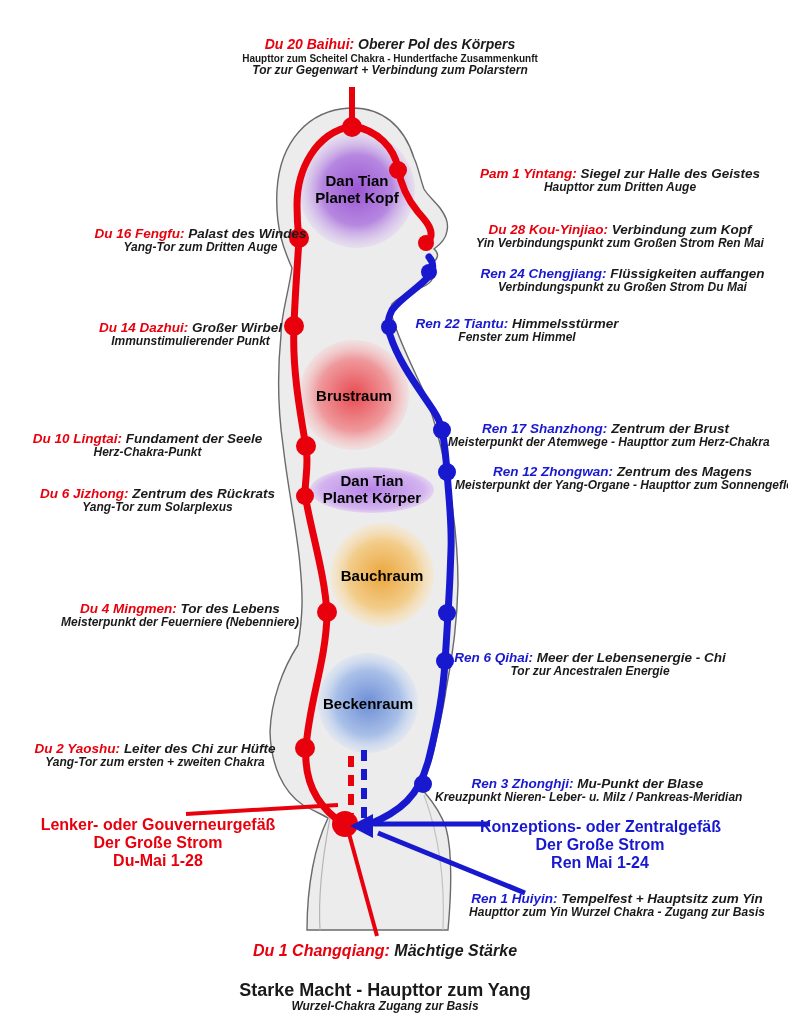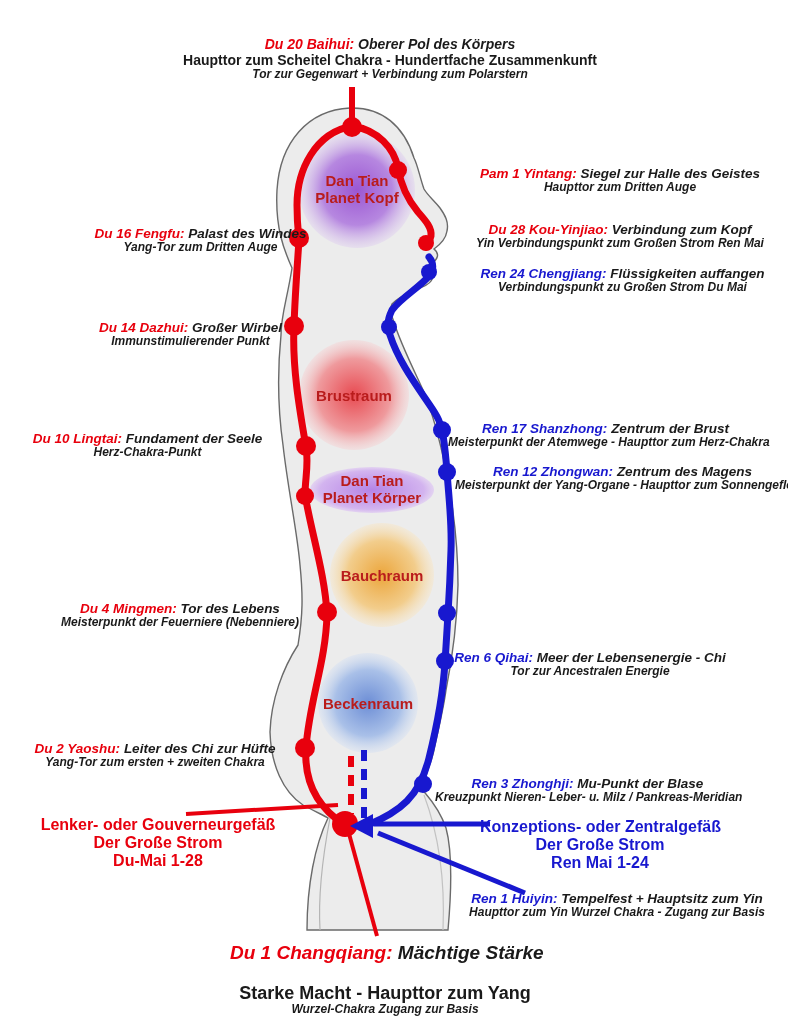--- a/index.html
+++ b/index.html
@@ -11,27 +11,27 @@
   }
   html,body{margin:0;padding:0;background:#fff;}
   #stage{
     position:relative;width:788px;height:1024px;background:#fff;overflow:hidden;
     font-family:"Liberation Sans","DejaVu Sans",sans-serif;color:var(--ink);
   }
   #art{position:absolute;left:0;top:0;}
   .lbl{position:absolute;text-align:center;line-height:1.12;white-space:nowrap;}
   .l1{font-size:13.5px;font-weight:bold;font-style:italic;}
   .l2{font-size:12px;font-weight:bold;font-style:italic;}
-  .l2plain{font-size:14px;font-weight:bold;font-style:normal;}
+  .l2plain{font-size:10px;font-weight:bold;font-style:normal;}
   .nm-red{color:var(--du-red);}
   .nm-blue{color:var(--ren-blue);text-align:center;}
   .vessel{position:absolute;text-align:center;font-weight:bold;font-size:16px;line-height:1.14;white-space:nowrap;}
   .vessel.red{color:var(--du-red);}
   .vessel.blue{color:var(--ren-blue);}
-  .region{position:absolute;text-align:center;font-weight:bold;font-size:15px;line-height:1.15;color:#b91c1c;white-space:nowrap;}
+  .region{position:absolute;text-align:center;font-weight:bold;font-size:15px;line-height:1.15;color:#000000;white-space:nowrap;}
 </style>
 </head>
 <body>
 
 <div id="stage">
 
   <svg id="art" width="788" height="1024" viewBox="0 0 788 1024">
     <defs>
       <radialGradient id="gKopf" cx="50%" cy="50%" r="55%">
         <stop offset="0%" stop-color="#9b57d3"></stop>
@@ -188,20 +188,24 @@
     <div class="l2">Haupttor zum Dritten Auge</div>
   </div>
   <div class="lbl" style="left:455px;top:222px;width:330px;">
     <div class="l1"><span class="nm-red">Du 28 Kou-Yinjiao:</span> <span>Verbindung zum Kopf</span></div>
     <div class="l2">Yin Verbindungspunkt zum Großen Strom Ren Mai</div>
   </div>
   <div class="lbl" style="left:455px;top:266px;width:335px;">
     <div class="l1"><span class="nm-blue">Ren 24 Chengjiang:</span> <span>Flüssigkeiten auffangen</span></div>
     <div class="l2">Verbindungspunkt zu Großen Strom Du Mai</div>
   </div>
+  <div class="lbl" style="left:402px;top:316px;width:230px;">
+    <div class="l1"><span class="nm-blue">Ren 22 Tiantu:</span> <span>Himmelsstürmer</span></div>
+    <div class="l2">Fenster zum Himmel</div>
+  </div>
   <div class="lbl" style="left:448px;top:421px;width:315px;">
     <div class="l1"><span class="nm-blue">Ren 17 Shanzhong:</span> <span>Zentrum der Brust</span></div>
     <div class="l2">Meisterpunkt der Atemwege - Haupttor zum Herz-Chakra</div>
   </div>
   <div class="lbl" style="left:455px;top:464px;width:335px;">
     <div class="l1"><span class="nm-blue">Ren 12 Zhongwan:</span> <span>Zentrum des Magens</span></div>
     <div class="l2">Meisterpunkt der Yang-Organe - Haupttor zum Sonnengeflecht</div>
   </div>
   <div class="lbl" style="left:440px;top:650px;width:300px;">
     <div class="l1"><span class="nm-blue">Ren 6 Qihai:</span> <span>Meer der Lebensenergie - Chi</span></div>
@@ -220,20 +224,24 @@
     <div class="l1"><span class="nm-red">Du 16 Fengfu:</span> <span>Palast des Windes</span></div>
     <div class="l2">Yang-Tor zum Dritten Auge</div>
   </div>
   <div class="lbl" style="left:48px;top:320px;width:285px;">
     <div class="l1"><span class="nm-red">Du 14 Dazhui:</span> <span>Großer Wirbel</span></div>
     <div class="l2">Immunstimulierender Punkt</div>
   </div>
   <div class="lbl" style="left:5px;top:431px;width:285px;">
     <div class="l1"><span class="nm-red">Du 10 Lingtai:</span> <span>Fundament der Seele</span></div>
     <div class="l2">Herz-Chakra-Punkt</div>
+  </div>
+  <div class="lbl" style="left:15px;top:486px;width:285px;">
+    <div class="l1"><span class="nm-red">Du 6 Jizhong:</span> <span>Zentrum des Rückrats</span></div>
+    <div class="l2">Yang-Tor zum Solarplexus</div>
   </div>
   <div class="lbl" style="left:35px;top:601px;width:290px;">
     <div class="l1"><span class="nm-red">Du 4 Mingmen:</span> <span>Tor des Lebens</span></div>
     <div class="l2">Meisterpunkt der Feuerniere (Nebenniere)</div>
   </div>
   <div class="lbl" style="left:10px;top:741px;width:290px;">
     <div class="l1"><span class="nm-red">Du 2 Yaoshu:</span> <span>Leiter des Chi zur Hüfte</span></div>
     <div class="l2">Yang-Tor zum ersten + zweiten Chakra</div>
   </div>
 
@@ -242,18 +250,18 @@
     <div>Der Große Strom</div>
     <div>Du-Mai 1-28</div>
   </div>
   <div class="vessel blue" style="left:480px;top:818px;width:240px;">
     <div>Konzeptions- oder Zentralgefäß</div>
     <div>Der Große Strom</div>
     <div>Ren Mai 1-24</div>
   </div>
 
   <div class="lbl" style="left:230px;top:942px;width:310px;">
-    <div class="l1" style="font-size:19px;"><span class="nm-red">Du 1 Changqiang:</span> <span>Mächtige Stärke</span></div>
+    <div class="l1" style="font-size:16px;"><span class="nm-red">Du 1 Changqiang:</span> <span>Mächtige Stärke</span></div>
     <div class="l2plain" style="font-size:18px;margin-top:20px;">Starke Macht  - Haupttor zum Yang</div>
     <div class="l2">Wurzel-Chakra Zugang zur Basis</div>
   </div>
 
 </div>
 
 </body></html>

